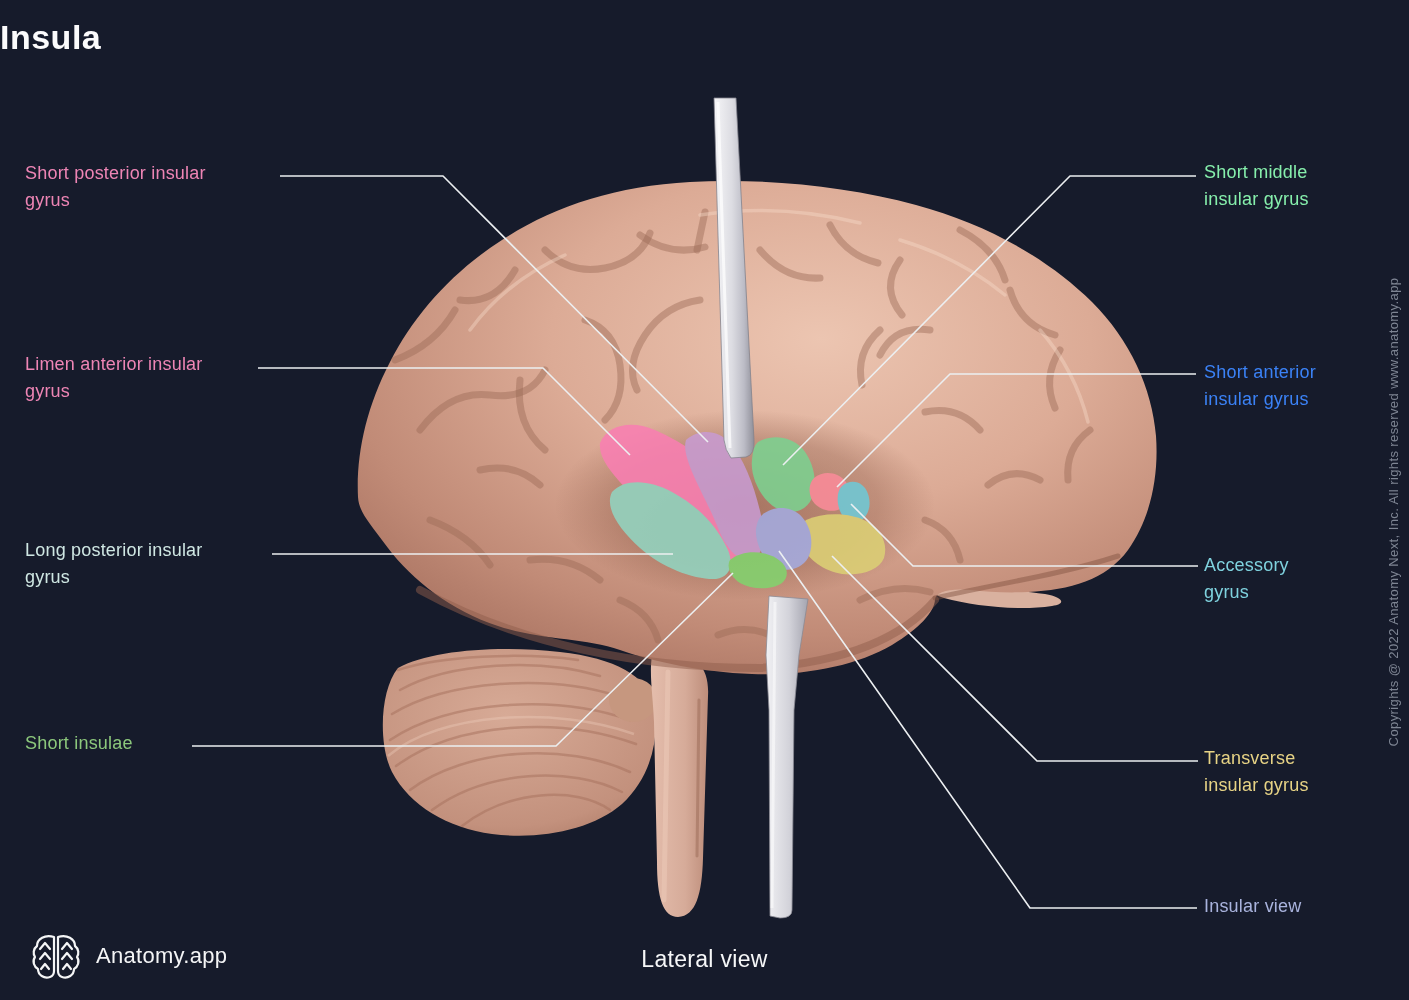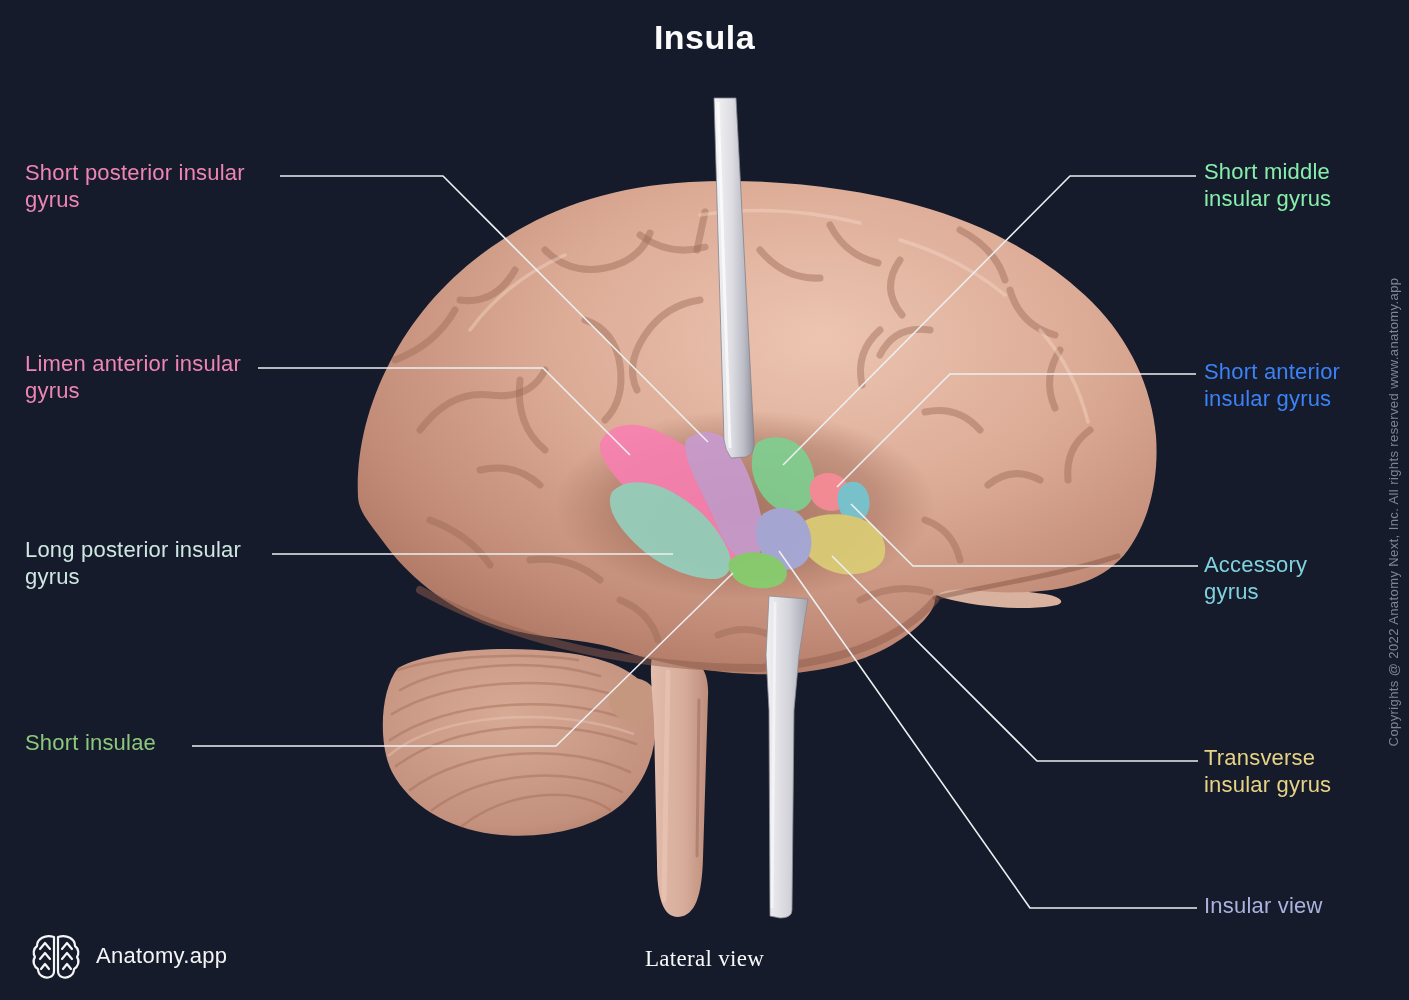--- a/index.html
+++ b/index.html
@@ -4,40 +4,40 @@
 <style>
   html,body{margin:0;padding:0;background:#10141f;}
   #stage{
     position:relative;width:1409px;height:1000px;overflow:hidden;
     background:#161b2b;
     font-family:"Liberation Sans",sans-serif;
     -webkit-font-smoothing:antialiased;
   }
   #scene{position:absolute;left:0;top:0;}
   .title{
-    position:absolute;left:0;top:18px;width:100%;text-align:center;
+    position:absolute;left:0;top:18px;width:100%;text-align:left;
     color:#fbfbfc;font-size:34px;font-weight:700;letter-spacing:.5px;
   }
   .label{
-    position:absolute;font-size:22px;line-height:26.5px;font-weight:500;
+    position:absolute;font-size:18px;line-height:26.5px;font-weight:500;
     white-space:pre-line;letter-spacing:.2px;
   }
   .lab-left{left:25px;text-align:left;}
   .lab-right{left:1204px;text-align:left;}
   .c-pink{color:#ee85b5;}
   .c-paleteal{color:#cfe7e3;}
   .c-green{color:#8cc87c;}
   .c-midgreen{color:#86efac;}
   .c-coral{color:#3b82f6;}
   .c-cyan{color:#7fd2de;}
   .c-yellow{color:#e7d385;}
   .c-lavender{color:#a9b3dd;}
   .view-label{
     position:absolute;left:0;top:946px;width:100%;text-align:center;
-    color:#f6f7f8;font-size:23px;font-weight:500;letter-spacing:.3px;font-family:Liberation Serif, serif;
+    color:#f6f7f8;font-size:23px;font-weight:500;letter-spacing:.3px;
   }
   .brand{
     position:absolute;left:30px;top:930px;display:flex;align-items:center;gap:14px;
   }
   .brand-name{color:#f4f5f6;font-size:22px;font-weight:500;letter-spacing:.3px;}
   .copyright{
     position:absolute;left:1393px;top:512px;
     transform:translate(-50%,-50%) rotate(-90deg);
     white-space:nowrap;color:#7e8593;font-size:13px;letter-spacing:.4px;
   }

